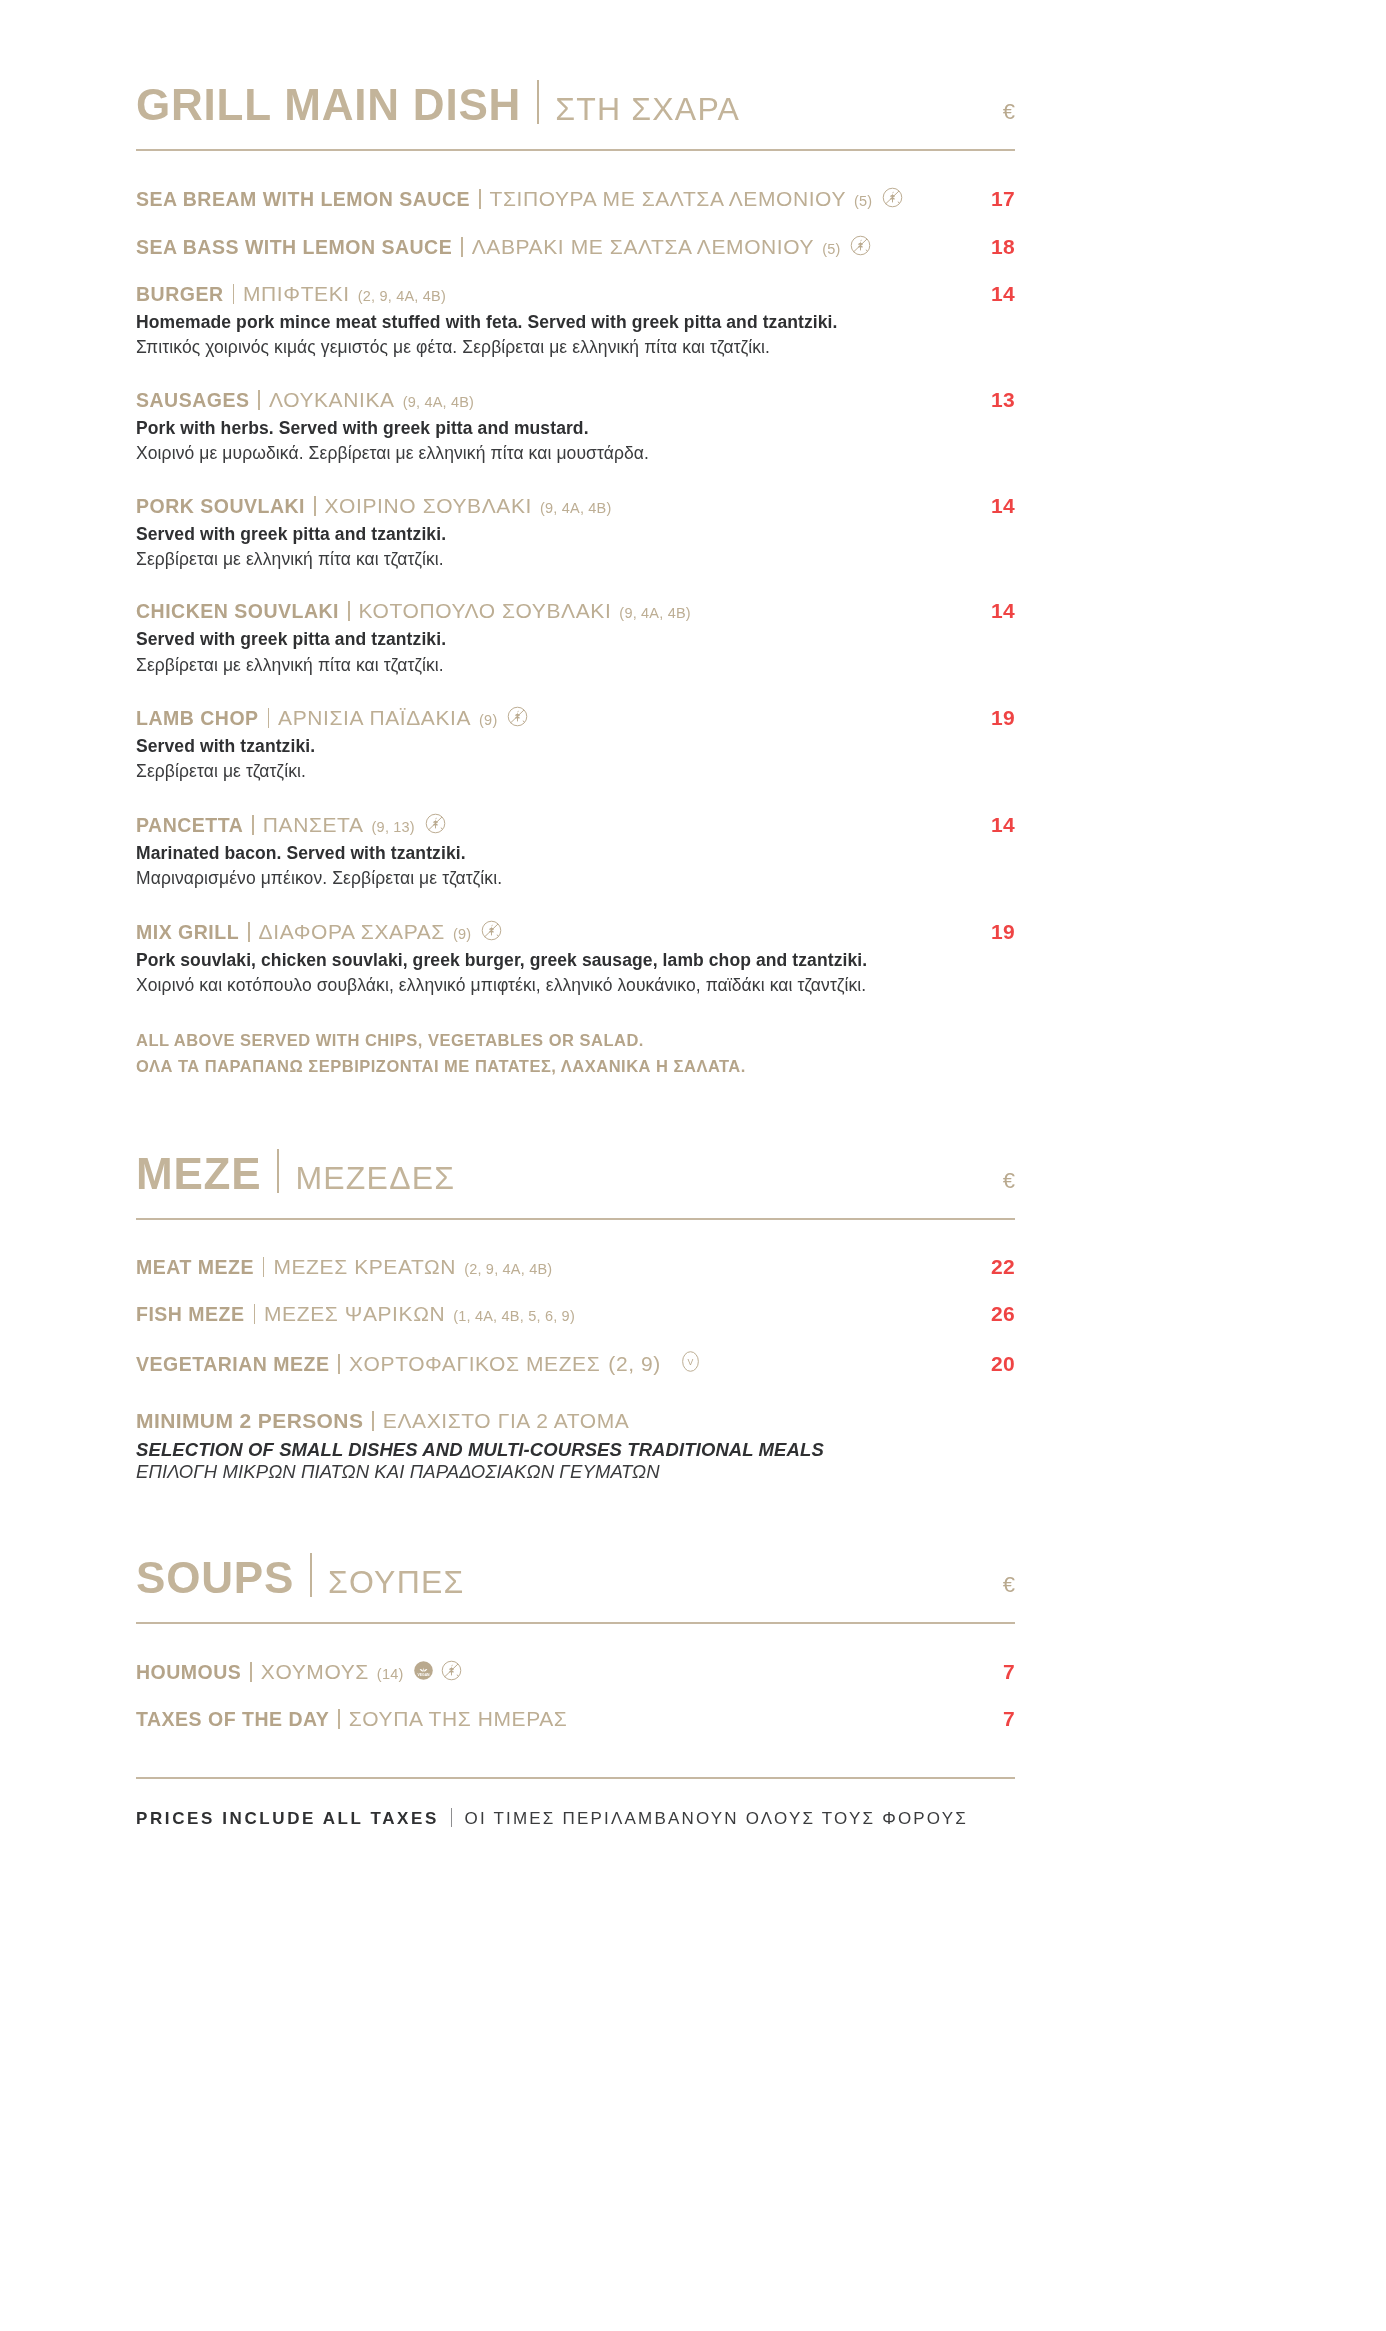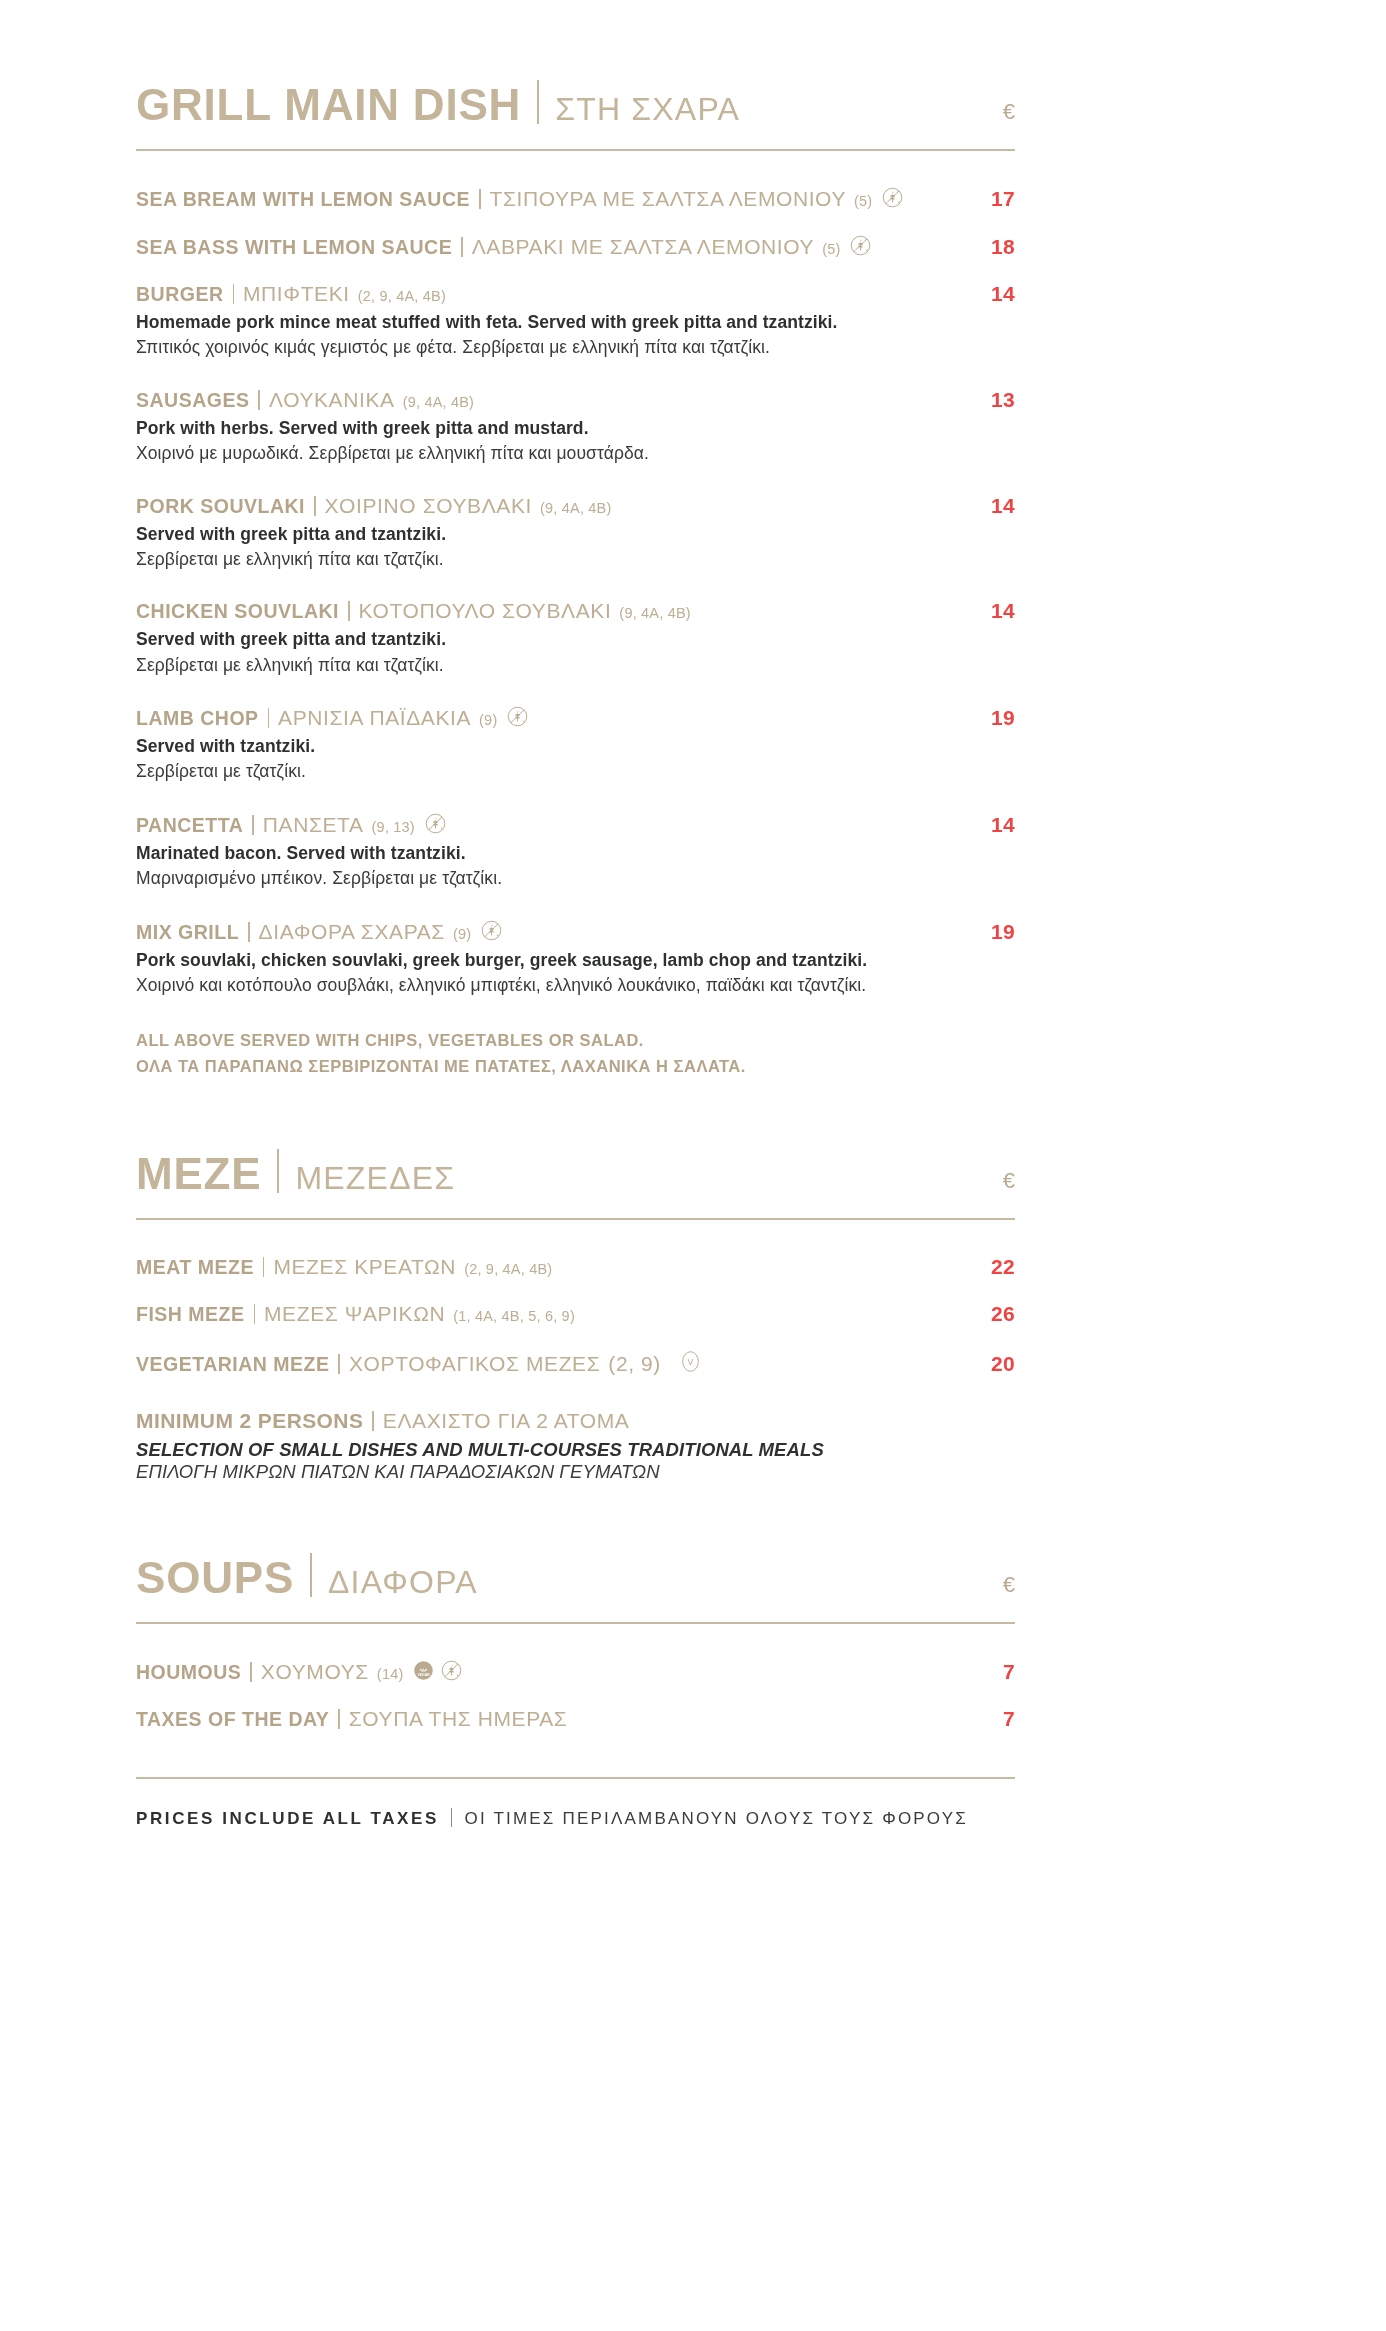--- a/index.html
+++ b/index.html
@@ -520,21 +520,21 @@
           <div class="sel-en">SELECTION OF SMALL DISHES AND MULTI-COURSES TRADITIONAL MEALS</div>
           <div class="sel-gr">ΕΠΙΛΟΓΗ ΜΙΚΡΩΝ ΠΙΑΤΩΝ ΚΑΙ ΠΑΡΑΔΟΣΙΑΚΩΝ ΓΕΥΜΑΤΩΝ</div>
         </div>
       </div>
       <div class="spacer-md"></div>
       <div class="section">
         <div class="section-head">
           <div class="sec-title-wrap">
             <span class="sec-en">SOUPS</span>
             <span class="sec-sep"></span>
-            <span class="sec-gr">ΔΙΑΦΟΡΑ</span>
+            <span class="sec-gr">ΣΟΥΠΕΣ</span>
           </div>
           <div class="sec-euro">€</div>
         </div>
         <div class="rule"></div>
         <div class="item tight">
           <div class="item-head">
             <div class="item-names">
               <span class="nm-en">HOUMOUS</span>
               <span class="nm-sep"></span>
               <span class="nm-gr">ΧΟΥΜΟΥΣ</span>

